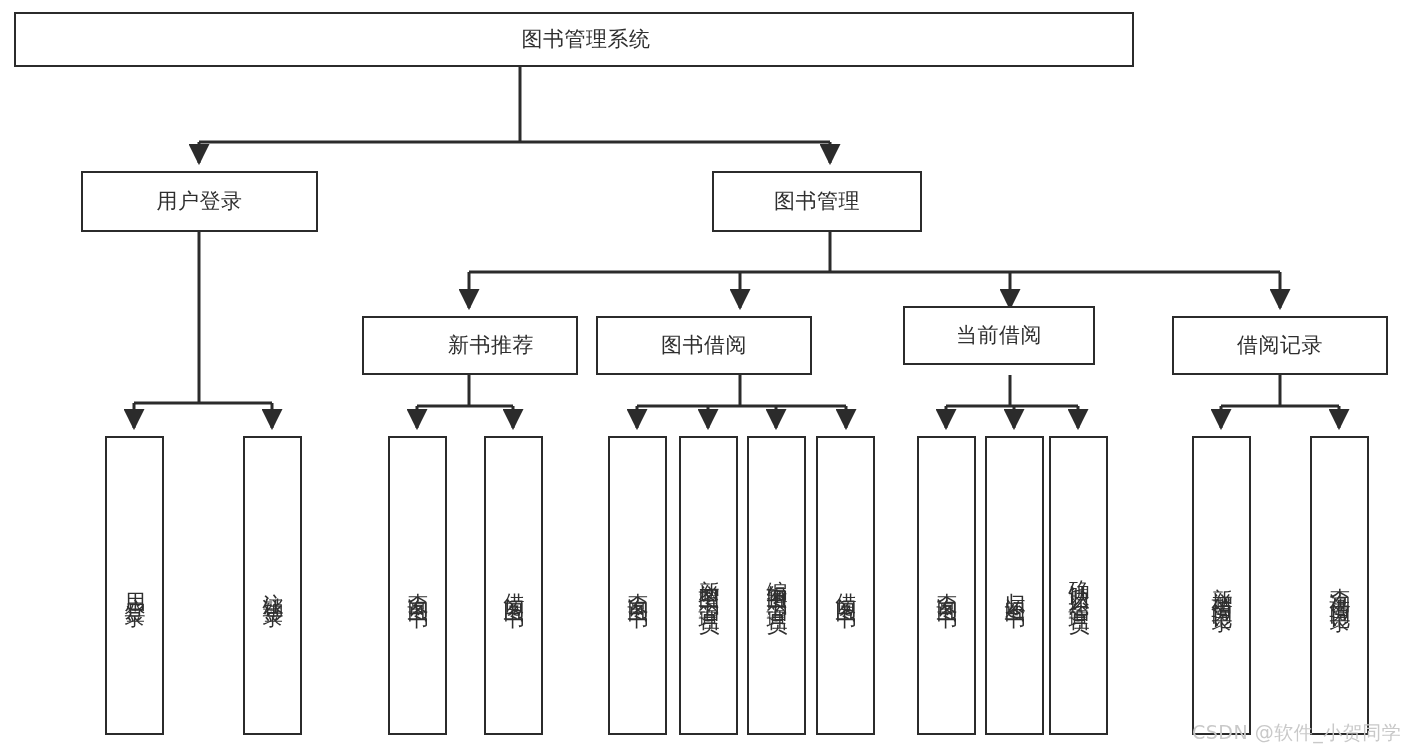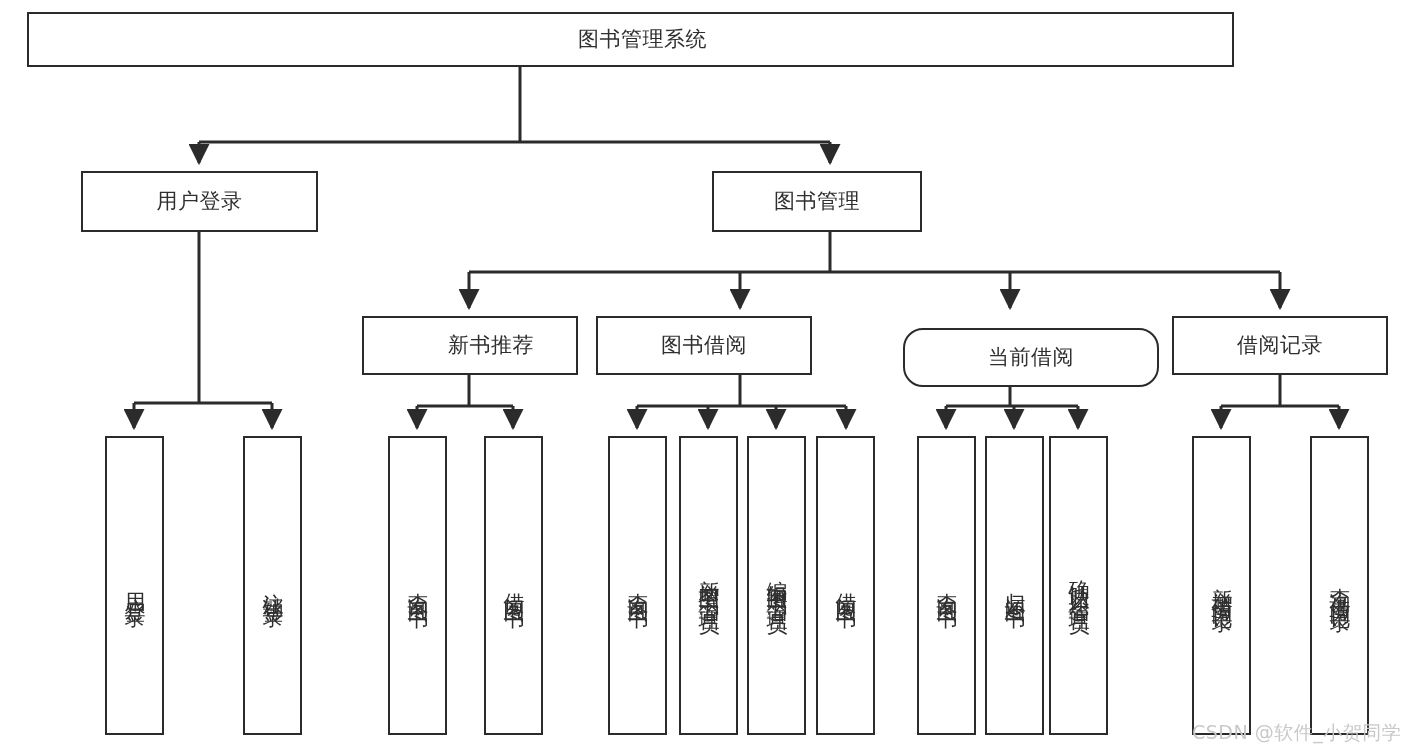--- a/index.html
+++ b/index.html
@@ -113,38 +113,38 @@
       <path d="M 1014 406 L 1014 428" marker-end="url(#arrow)"></path>
       <path d="M 1078 406 L 1078 428" marker-end="url(#arrow)"></path>
 
       <path d="M 1280 375 L 1280 406"></path>
       <path d="M 1221 406 L 1339 406"></path>
       <path d="M 1221 406 L 1221 428" marker-end="url(#arrow)"></path>
       <path d="M 1339 406 L 1339 428" marker-end="url(#arrow)"></path>
     </g>
   </svg>
 
-  <div class="node-box" id="node-root" style="left: 27px; top: 12px; width: 1207px; height: 55px; padding-left: 24px;">
+  <div class="node-box" id="node-root" style="left: 14px; top: 12px; width: 1120px; height: 55px; padding-left: 24px;">
     <span class="node-label">图书管理系统</span>
   </div>
 
   <div class="node-box" id="node-l2-0" style="left: 81px; top: 171px; width: 237px; height: 61px;">
     <span class="node-label">用户登录</span>
   </div>
   <div class="node-box" id="node-l2-1" style="left: 712px; top: 171px; width: 210px; height: 61px;">
     <span class="node-label">图书管理</span>
   </div>
 
   <div class="node-box" id="node-l3-0" style="left: 362px; top: 316px; width: 216px; height: 59px; padding-left: 42px;">
     <span class="node-label">新书推荐</span>
   </div>
   <div class="node-box" id="node-l3-1" style="left: 596px; top: 316px; width: 216px; height: 59px;">
     <span class="node-label">图书借阅</span>
   </div>
-  <div class="node-box" id="node-l3-2" style="left: 903px; top: 328px; width: 256px; height: 59px; border-radius: 20px;">
+  <div class="node-box" id="node-l3-2" style="left: 903px; top: 306px; width: 192px; height: 59px;">
     <span class="node-label">当前借阅</span>
   </div>
   <div class="node-box" id="node-l3-3" style="left: 1172px; top: 316px; width: 216px; height: 59px; font-family: Liberation Serif, serif;">
     <span class="node-label">借阅记录</span>
   </div>
 
   <div class="node-box leaf" id="node-leaf-0" style="left: 105px; top: 436px; width: 59px; height: 299px;">
     <span class="node-label">用户登录</span>
   </div>
   <div class="node-box leaf" id="node-leaf-1" style="left: 243px; top: 436px; width: 59px; height: 299px;">

